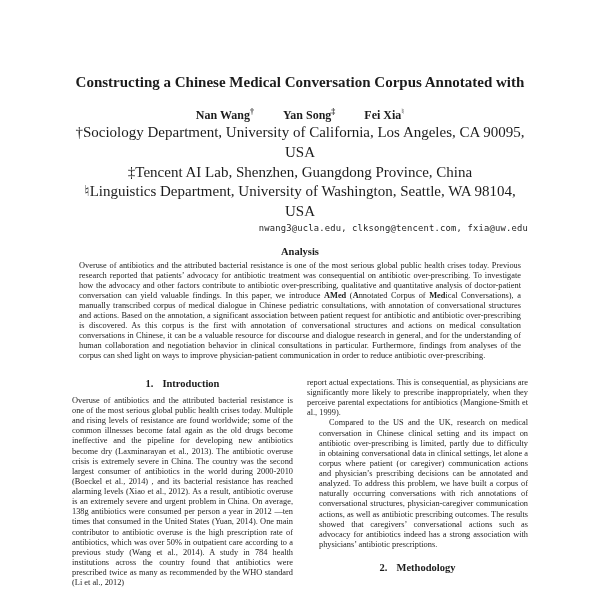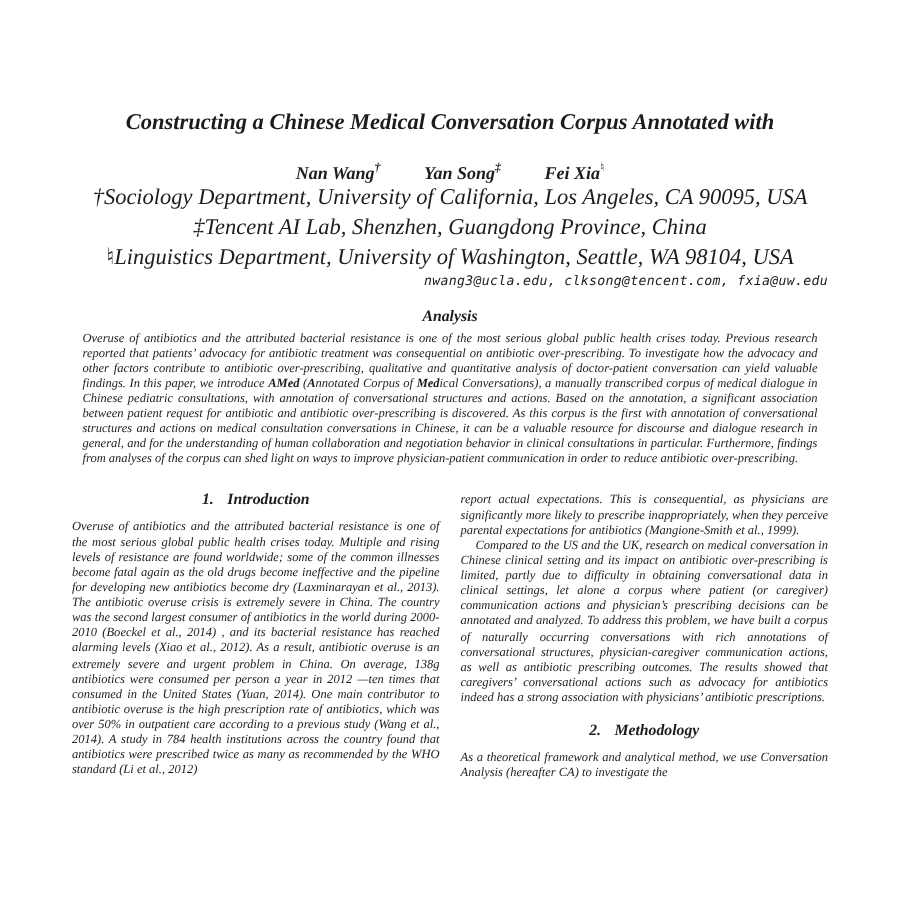--- a/index.html
+++ b/index.html
@@ -11,23 +11,22 @@
     width: 600px;
     height: 600px;
     overflow: hidden;
     color: #1c1c1c;
     font-family: "Liberation Serif", "DejaVu Serif", serif;
   }
   .page {
     width: 600px;
     height: 476px;
     box-sizing: border-box;
-    padding: 0 48px;
+    padding: 0 72px;
     background: #ffffff;
-    font-style: italic;
   }
   .title-block {
     padding-top: 72px;
     text-align: center;
     font-weight: bold;
     font-size: 15px;
     line-height: 1.4;
   }
   .authors-row {
     margin-top: 13px;
@@ -81,21 +80,21 @@
     font-weight: bold;
     margin: 0 0 7px 0;
   }
   .section-heading .sec-num { margin-right: 9px; }
   .col p {
     margin: 0;
     font-size: 8.35px;
     line-height: 1.215;
     text-align: justify;
   }
-  .col p.indent { text-indent: 10px; }
+  .col p.indent { text-indent: 10px; margin-left: 12px; }
   .method-heading { margin-top: 12px; margin-bottom: 7px; }
   b.inline { font-weight: bold; }
 </style>
 </head>
 <body>
 
 <div class="page">
 
   <div class="title-block">
     <div>Constructing a Chinese Medical Conversation Corpus Annotated with</div>
@@ -128,18 +127,17 @@
       </div>
       <p>Overuse of antibiotics and the attributed bacterial resistance is one of the most serious global public health crises today. Multiple and rising levels of resistance are found worldwide; some of the common illnesses become fatal again as the old drugs become ineffective and the pipeline for developing new antibiotics become dry (Laxminarayan et al., 2013).  The antibiotic overuse crisis is extremely severe in China.  The country was the second largest consumer of antibiotics in the world during 2000-2010 (Boeckel et al., 2014) , and its bacterial resistance has reached alarming levels (Xiao et al., 2012).  As a result, antibiotic overuse is an extremely severe and urgent problem in China.  On average, 138g antibiotics were consumed per person a year in 2012 —ten times that consumed in the United States (Yuan, 2014).  One main contributor to antibiotic overuse is the high prescription rate of antibiotics, which was over 50% in outpatient care according to a previous study (Wang et al., 2014).  A study in 784 health institutions across the country found that antibiotics were prescribed twice as many as recommended by the WHO standard (Li et al., 2012)</p>
     </div>
 
     <div class="col">
       <p>report actual expectations. This is consequential, as physicians are significantly more likely to prescribe inappropriately, when they perceive parental expectations for antibiotics (Mangione-Smith et al., 1999).</p>
       <p class="indent">Compared to the US and the UK, research on medical conversation in Chinese clinical setting and its impact on antibiotic over-prescribing is limited, partly due to difficulty in obtaining conversational data in clinical settings, let alone a corpus where patient (or caregiver) communication actions and physician’s prescribing decisions can be annotated and analyzed. To address this problem, we have built a corpus of naturally occurring conversations with rich annotations of conversational structures, physician-caregiver communication actions, as well as antibiotic prescribing outcomes.  The results showed that caregivers’ conversational actions such as advocacy for antibiotics indeed has a strong association with physicians’ antibiotic prescriptions.</p>
       <div class="section-heading method-heading">
         <span class="sec-num">2.</span><span>Methodology</span>
       </div>
-      <p>As a theoretical framework and analytical method, we use Conversation Analysis (hereafter CA) to investigate the</p>
     </div>
 
   </div>
 
 </div>
 
 </body></html>

